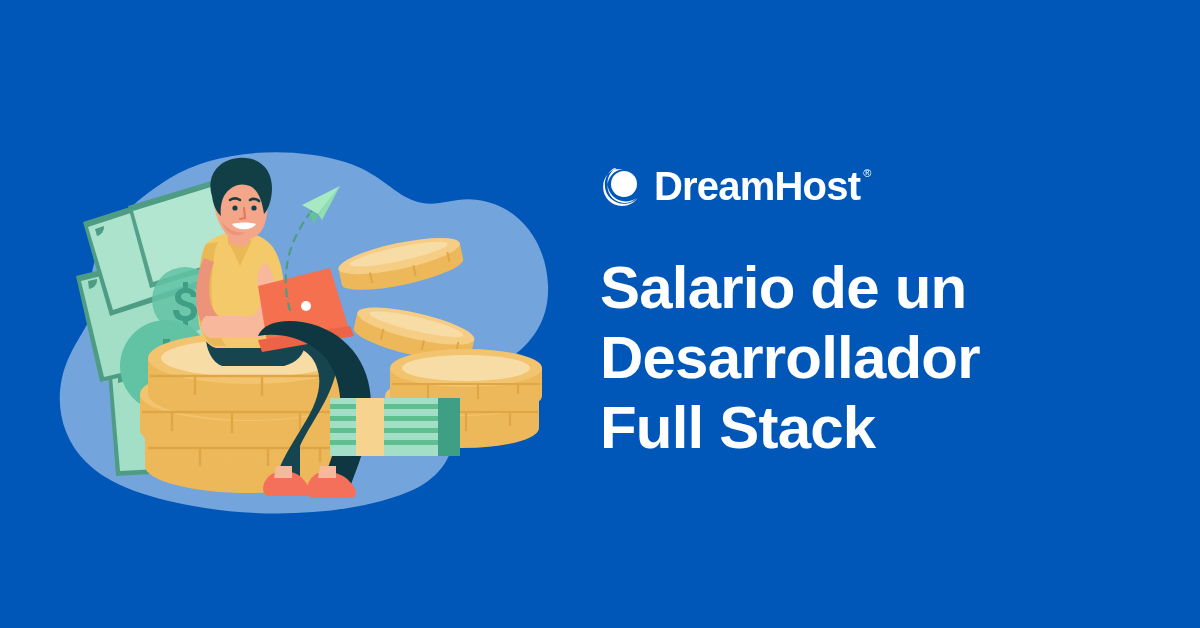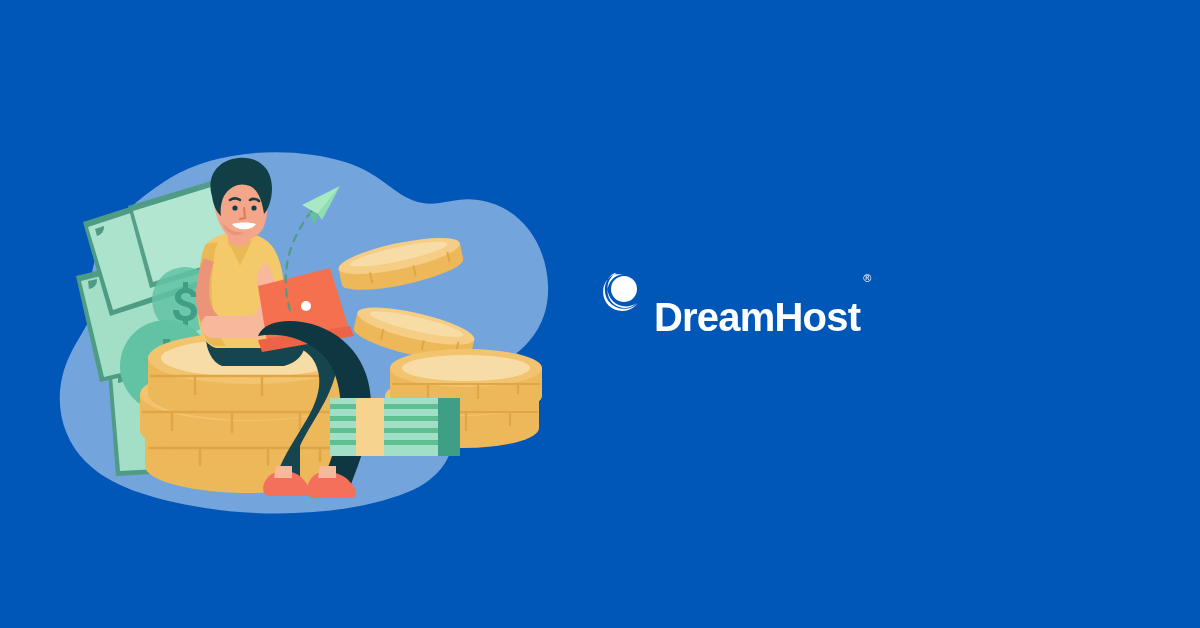--- a/index.html
+++ b/index.html
@@ -60,21 +60,20 @@
     display: flex;
     align-items: flex-start;
     height: 42px;
   }
   .brand-name {
     font-size: 40px;
     line-height: 42px;
     font-weight: 700;
     color: #ffffff;
     letter-spacing: -0.8px;
-    margin-top: 26px;
   }
   .brand-reg {
     font-size: 11px;
     line-height: 14px;
     color: #ffffff;
     margin-left: 3px;
     margin-top: 1px;
     font-weight: 400;
   }
 
@@ -326,16 +325,17 @@
                C13.3,38.8 4.8,30.2 4.8,19.7
                C4.8,12.7 8.5,6.6 14.1,3.3 Z"></path>
         </svg>
       </span>
       <span class="brand-text-wrap">
         <span class="brand-name">DreamHost</span>
         <span class="brand-reg">®</span>
       </span>
     </div>
 
+    <h1 class="headline">Salario de un Desarrollador Full Stack</h1>
 
   </div>
 
 </div>
 
 </body></html>

